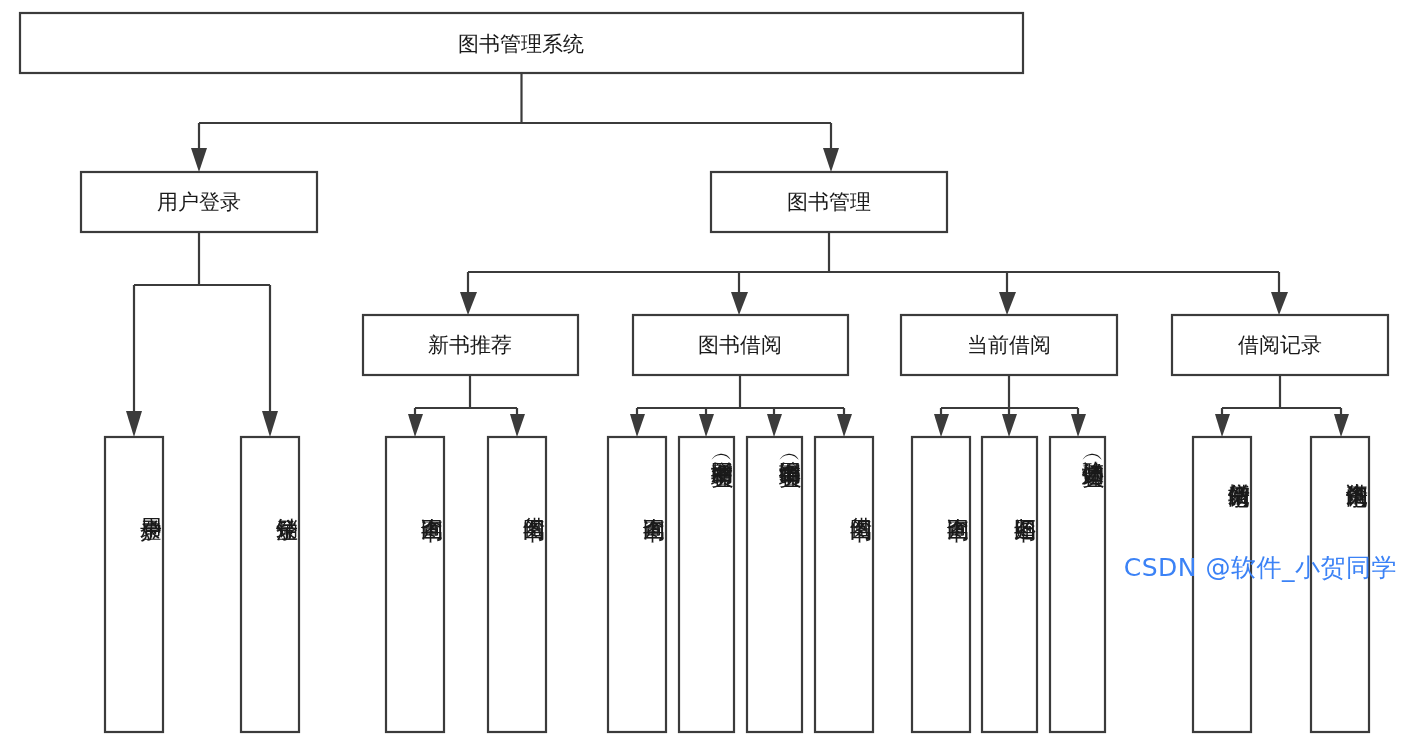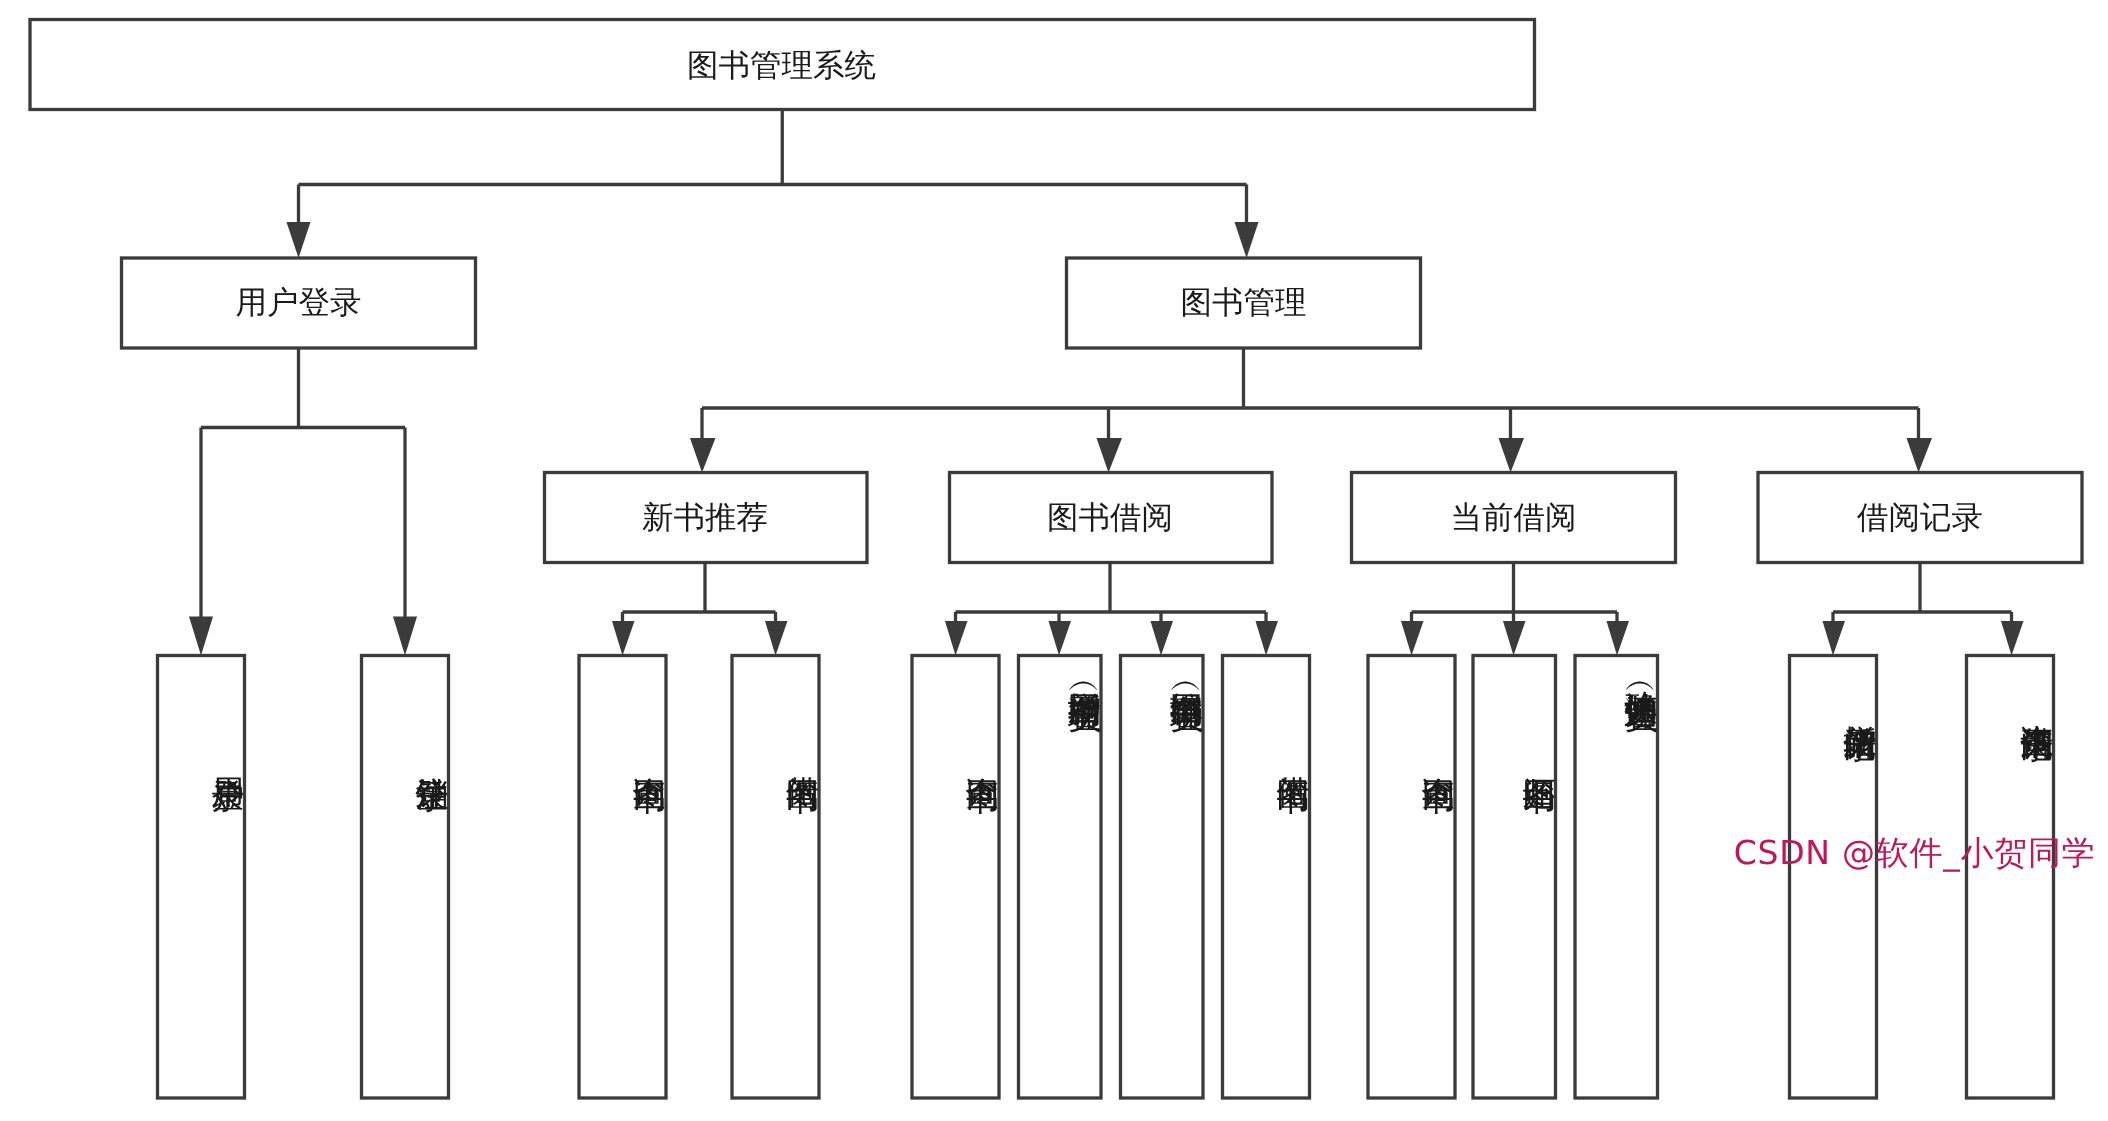--- a/index.html
+++ b/index.html
@@ -62,22 +62,22 @@
     letter-spacing: 1px;
     white-space: nowrap;
     text-align: center;
     pointer-events: none;
   }
   #watermark {
     position: absolute;
     right: 8px;
     bottom: 6px;
     font-family: "DejaVu Sans", "Liberation Sans", sans-serif;
-    font-size: 22px;
-    color: #be185d;
+    font-size: 25px;
+    color: #3b82f6;
     white-space: nowrap;
     letter-spacing: 0.5px;
   }
 </style>
 </head>
 <body>
 
 <div id="diagram-root">
 
   <svg id="diagram-svg" viewBox="0 0 1405 747">

